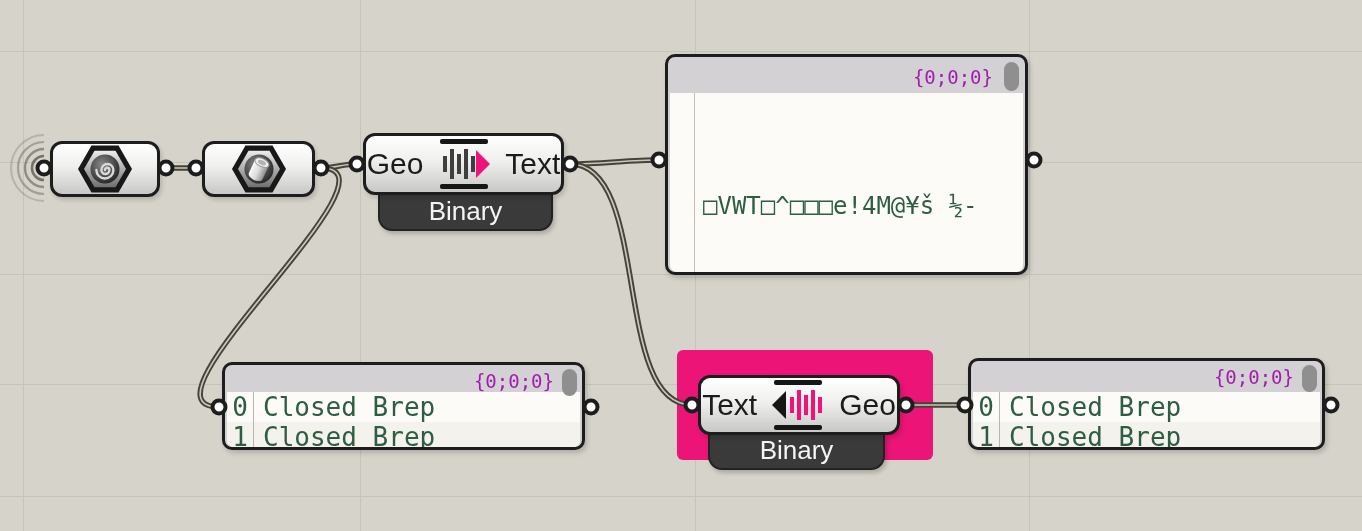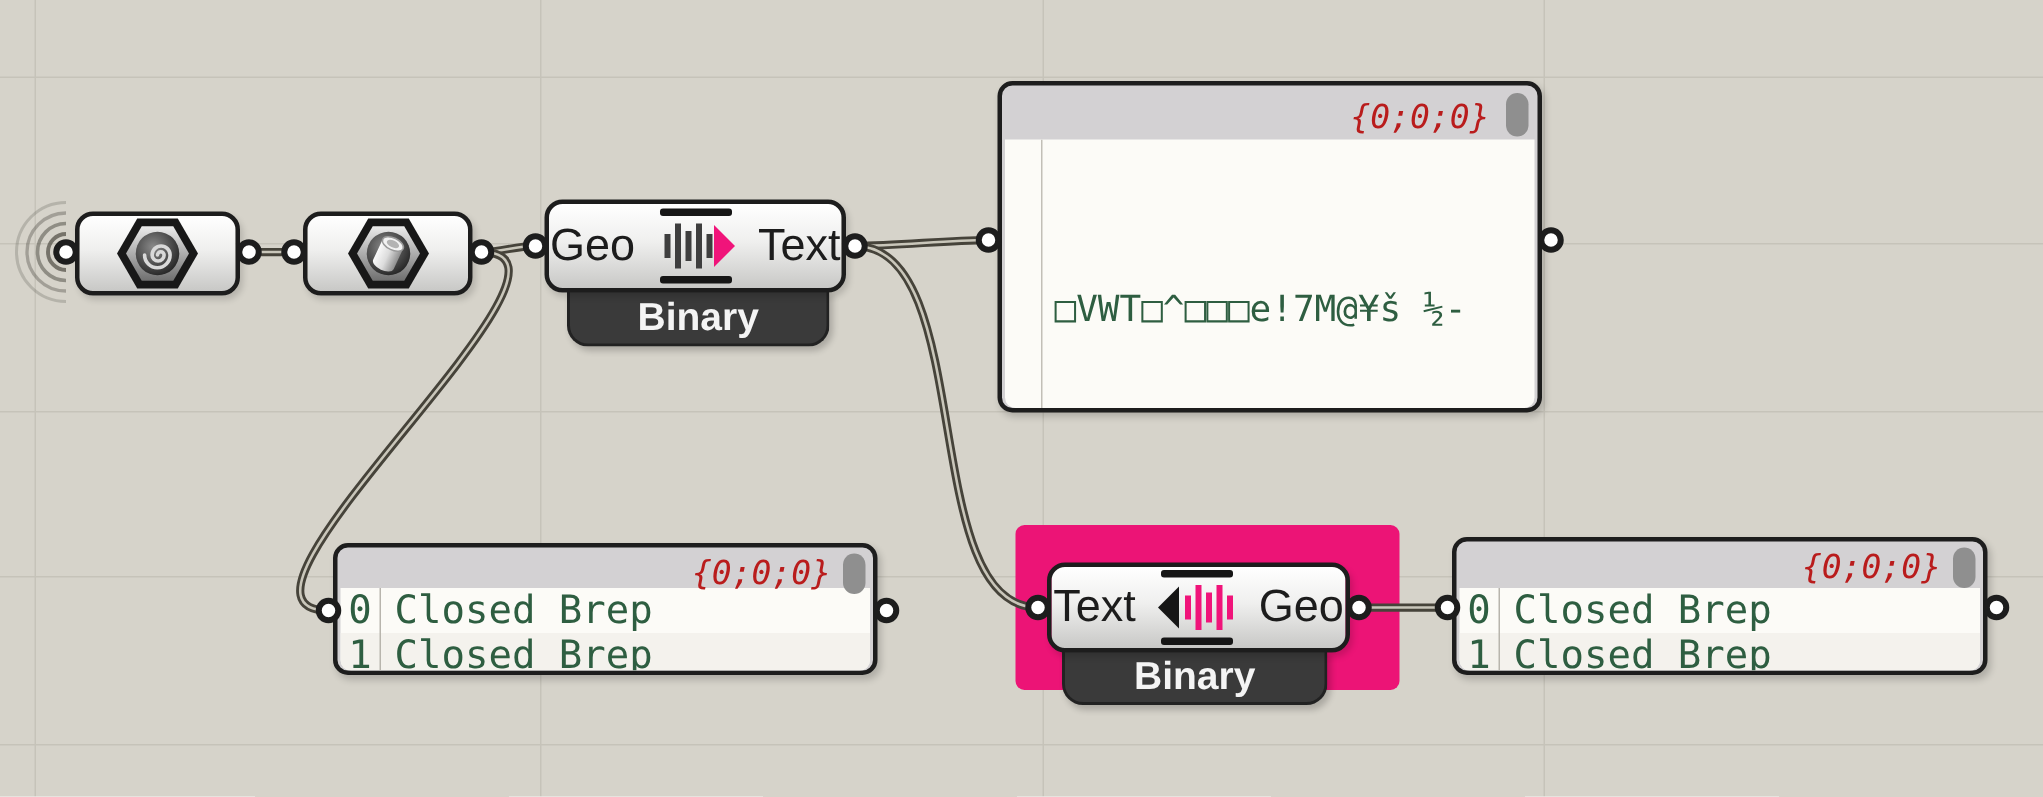--- a/index.html
+++ b/index.html
@@ -28,21 +28,21 @@
     background:linear-gradient(180deg,#ffffff 0%,#efefee 45%,#c8c8c6 100%);
     border:3px solid #1d1d1d; border-radius:12px;
     display:flex; align-items:center; justify-content:center; gap:13px;
     z-index:30; box-shadow:2px 3px 4px rgba(0,0,0,0.15);
   }
   .plabel{font-size:30px; color:#1c1c1c;}
   .tab{
     position:absolute; box-sizing:border-box; background:#3a3a3a;
     border:2px solid #222; border-top:none; border-radius:0 0 14px 14px;
     color:#f4f4f4; font-size:26px; display:flex; align-items:center; justify-content:center;
-    z-index:28; box-shadow:2px 3px 4px rgba(0,0,0,0.2);font-weight:bold;
+    z-index:28; box-shadow:2px 3px 4px rgba(0,0,0,0.2);
   }
   .comp svg, .tab svg{display:block;}
 
   
   .port{
     position:absolute; width:17px; height:17px; box-sizing:border-box;
     border:4px solid #1d1d1d; background:#fff; border-radius:50%;
     transform:translate(-50%,-50%); z-index:40;
   }
 
@@ -52,21 +52,21 @@
     border:3px solid #1d1d1d; border-radius:10px; z-index:30; overflow:hidden;
     box-shadow:2px 3px 5px rgba(0,0,0,0.18);
   }
   .pbody{
     position:absolute; left:2px; right:2px; bottom:0; background:#fcfbf7;
     border-radius:0 0 7px 7px; overflow:hidden;
     font-family:"DejaVu Sans Mono", monospace; color:#2e5e41;
   }
   .ppath{
     position:absolute; font-family:"DejaVu Sans Mono", monospace;
-    font-size:22px; color:#b91c1c; z-index:32;font-style:italic;
+    font-size:19px; color:#a21caf; z-index:32;
   }
   .scrollbar{
     position:absolute; width:15px; background:#8f8f8f; border-radius:8px; z-index:35;
   }
   .gutter{position:absolute; top:0; bottom:0; width:1px; background:#c2bfb7;}
   .binlines{position:absolute; left:33px; top:46px; font-size:24px; line-height:27px; white-space:pre;}
   .rows{position:absolute; left:0; right:0; top:0; bottom:0;}
   .prow{display:flex; height:30px; line-height:30px; font-size:26px;}
   .prow:nth-child(even){background:#f4f2ed;}
   .prow .num{width:26px; text-align:center; border-right:1px solid #b8b5ad; flex:0 0 auto;}
@@ -190,21 +190,21 @@
     </svg>
     <span class="plabel">Geo</span>
   </div>
 
   <div class="panel" style="left:665px; top:54px; width:363px; height:221px;">
     <div class="ppath" style="top:9px; right:32px;">{0;0;0}</div>
     <div class="scrollbar" style="top:5px; right:6px; height:29px;"></div>
     <div class="pbody" style="top:36px;">
       <div class="gutter" style="left:24px;"></div>
       <div class="binlines">
-        <div>□VWT□^□□□e!7M@¥š ½-</div>
+        <div>□VWT□^□□□e!4M@¥š ½-</div>
         
         
         
         
       </div>
     </div>
   </div>
 
   <div class="panel" style="left:222px; top:362px; width:363px; height:88px;">
     <div class="ppath" style="top:5px; right:28px;">{0;0;0}</div>

